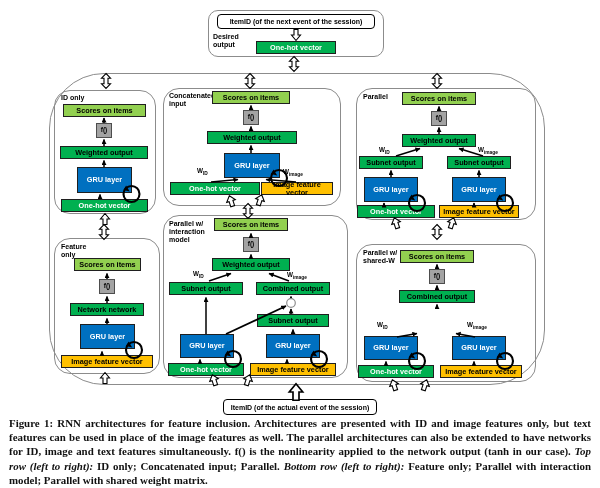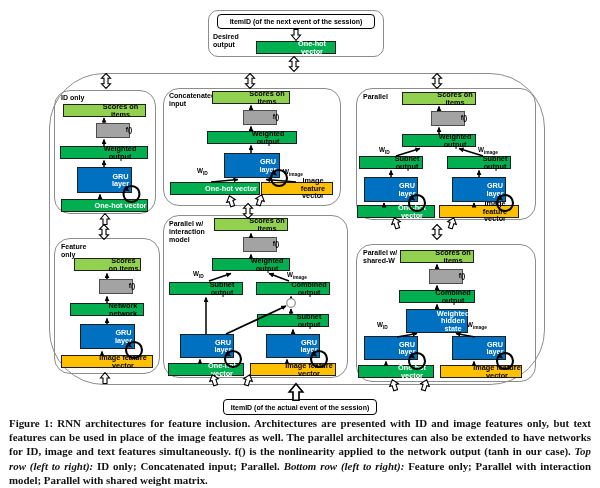--- a/index.html
+++ b/index.html
@@ -1,19 +1,19 @@
 <!DOCTYPE html>
 <html style="--light_green: #92D050; --green: #00B050; --blue: #0070C0; --orange: #FFC000; --gray_f: #A3A3A3;"><head>
 <meta charset="utf-8">
 <style>
   html,body{margin:0;padding:0;background:#fff;}
   body{width:600px;height:488px;overflow:hidden;font-family:"Liberation Sans",sans-serif;position:relative;}
   #diagram{position:absolute;left:0;top:0;width:600px;height:420px;}
   .b{position:absolute;box-sizing:border-box;display:flex;align-items:center;justify-content:center;
-     text-align:center;font-weight:700;border:1px solid #1f1f1f;font-size:7.3px;line-height:1.02;color:#000;padding-left:32px;}
+     text-align:center;font-weight:700;border:1px solid #1f1f1f;font-size:7.3px;line-height:1.02;color:#000;}
   .lg{background:var(--light_green);}
   .g{background:var(--green);}
   .gw{background:var(--green);color:#fff;}
   .bl{background:var(--blue);color:#fff;}
   .or{background:var(--orange);}
   .fbox{background:var(--gray_f);border:1.8px solid #4d4d4d;font-size:6.6px;}
   .panel{position:absolute;box-sizing:border-box;border:1.2px solid #8c8c8c;border-radius:16px;}
   .outer{position:absolute;box-sizing:border-box;border:1.3px solid #8c8c8c;border-radius:55px;}
   .topc{position:absolute;box-sizing:border-box;border:1.2px solid #8c8c8c;border-radius:10px;}
   .ptitle{position:absolute;font-size:7px;font-weight:700;line-height:8.2px;color:#000;}
@@ -96,21 +96,20 @@
   <div class="b gw" style="left:168px;top:363px;width:76px;height:13px;">One-hot vector</div>
   <div class="b or" style="left:250px;top:363px;width:86px;height:13px;">Image feature vector</div>
   <div class="wl" style="left:193px;top:271px;"><span>W</span><sub>ID</sub></div>
   <div class="wl" style="left:287px;top:272px;"><span>W</span><sub>image</sub></div>
 
   <div class="panel" style="left:356px;top:244px;width:180px;height:138px;"></div>
   <div class="ptitle" style="left:363px;top:249px;width:60px;">Parallel w/ shared-W</div>
   <div class="b lg" style="left:400px;top:250px;width:74px;height:13px;">Scores on items</div>
   <div class="b fbox" style="left:429px;top:269px;width:16px;height:15px;">f()</div>
   <div class="b g" style="left:399px;top:290px;width:76px;height:13px;">Combined output</div>
-  <div class="b bl" style="left:406px;top:309px;width:62px;height:24px;">Weighted hidden state</div>
   <div class="b bl" style="left:364px;top:336px;width:54px;height:24px;">GRU layer</div>
   <div class="b bl" style="left:452px;top:336px;width:54px;height:24px;">GRU layer</div>
   <div class="b gw" style="left:358px;top:365px;width:76px;height:13px;">One-hot vector</div>
   <div class="b or" style="left:440px;top:365px;width:82px;height:13px;">Image feature vector</div>
   <div class="wl" style="left:377px;top:322px;"><span>W</span><sub>ID</sub></div>
   <div class="wl" style="left:467px;top:322px;"><span>W</span><sub>image</sub></div>
 
   <div class="pill" style="left:223px;top:399px;width:154px;height:16px;">ItemID (of the actual event of the session)</div>
 
   <svg class="overlay" width="600" height="420" viewBox="0 0 600 420">

